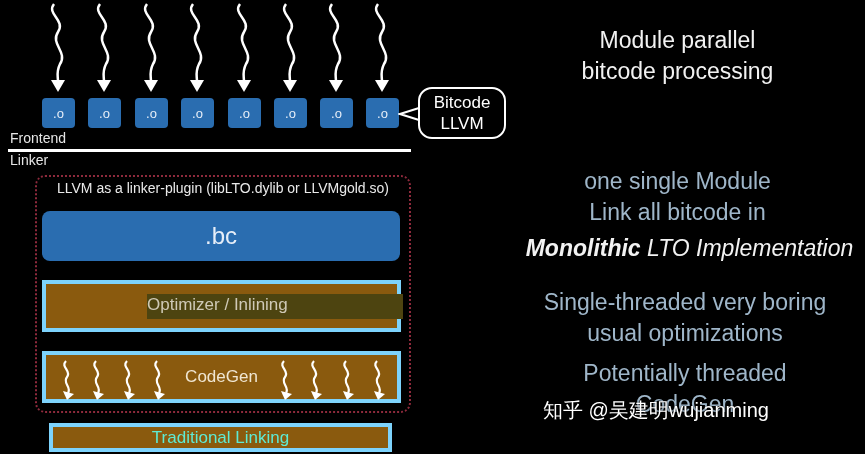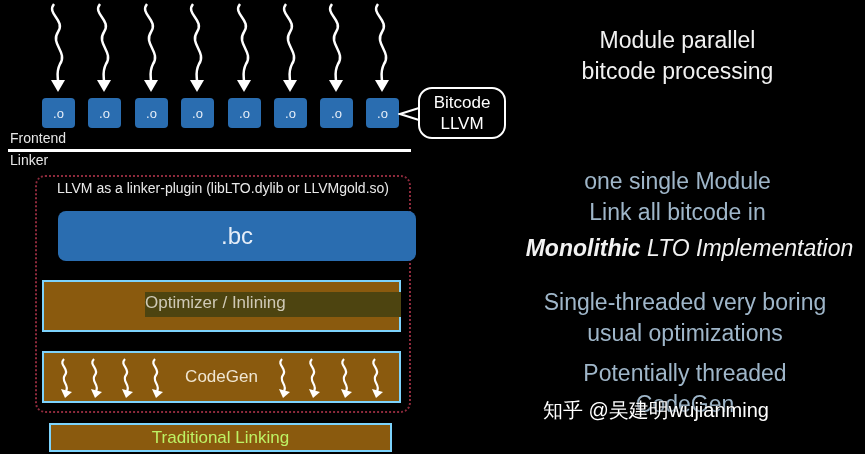--- a/index.html
+++ b/index.html
@@ -23,35 +23,35 @@
   .label-small { position: absolute; font-size: 14px; color: #e6e6e6; }
   .divider { position: absolute; left: 8px; top: 149px; width: 403px; height: 3px; background: #fff; }
   .dotted-box {
     position: absolute; left: 35px; top: 175px; width: 376px; height: 238px;
     border: 2px dotted #8e2a3c; border-radius: 10px; box-sizing: border-box;
   }
   .plugin-label { position: absolute; left: 35px; top: 180px; width: 376px; text-align: center; font-size: 14px; color: #eaeaea; }
   .bc {
     position: absolute; left: 42px; top: 211px; width: 358px; height: 50px;
     background: #2a6db0; border-radius: 8px; color: #e6eef8; font-size: 24px;
-    display: flex; align-items: center; justify-content: center; margin-left: 16px;
+    display: flex; align-items: center; justify-content: center;
   }
   .brown {
-    position: absolute; background: #8a5a0e; border: 2px solid #7dd3fc; box-sizing: border-box;
+    position: absolute; background: #8a5a0e; border: 4px solid #7dd3fc; box-sizing: border-box;
   }
   .opt { left: 42px; top: 280px; width: 359px; height: 52px; }
   .opt-hl {
     position: absolute; left: 101px; top: 10px; width: 256px; height: 25px; background: #4d4410;
   }
   .opt-text { position: absolute; left: 101px; top: 11px; font-size: 17px; color: #cfc9b6; white-space: nowrap; }
   .cg { left: 42px; top: 351px; width: 359px; height: 52px; }
   .cg-text { position: absolute; left: 0; top: 0; width: 100%; height: 100%; display: flex; align-items: center; justify-content: center; font-size: 17px; color: #f0e6d2; }
   .cg-arrow { position: absolute; top: 4px; width: 16px; height: 42px; }
   .trad { left: 49px; top: 423px; width: 343px; height: 29px; }
-  .trad-text { position: absolute; inset: 0; display: flex; align-items: center; justify-content: center; font-size: 17px; color: #bef264; }
+  .trad-text { position: absolute; inset: 0; display: flex; align-items: center; justify-content: center; font-size: 17px; color: #5eead4; }
   .rtext { position: absolute; left: 490px; width: 375px; text-align: center; font-size: 23px; line-height: 31px; }
   .white { color: #f2f2f2; }
   .blue { color: #9fb6c9; }
   .mono-line { position: absolute; left: 502px; top: 235px; width: 375px; text-align: center; font-size: 23px; font-style: italic; color: #f2f2f2; white-space: nowrap; }
   .mono-line b { font-weight: bold; }
   .watermark { position: absolute; left: 543px; top: 397px; font-size: 20px; color: #fff; white-space: nowrap; text-shadow: 0 0 2px #000; }
 </style>
 </head>
 <body>
 

